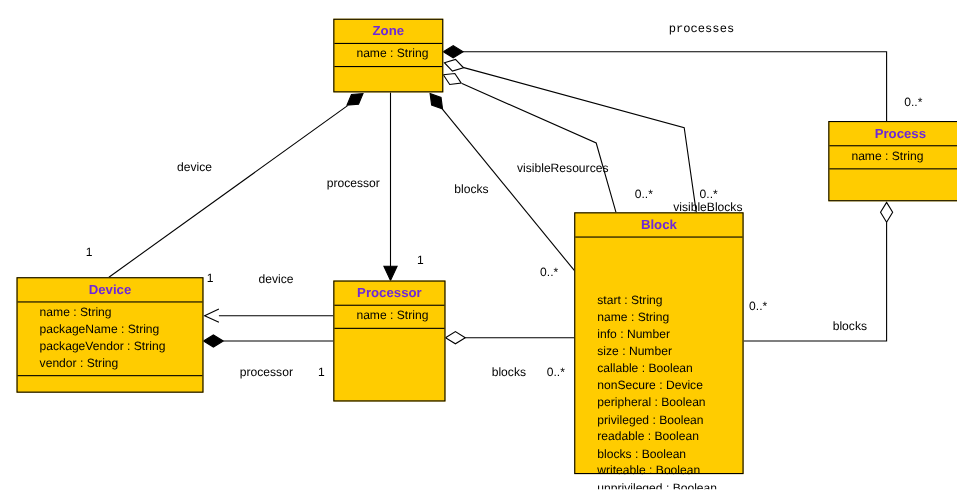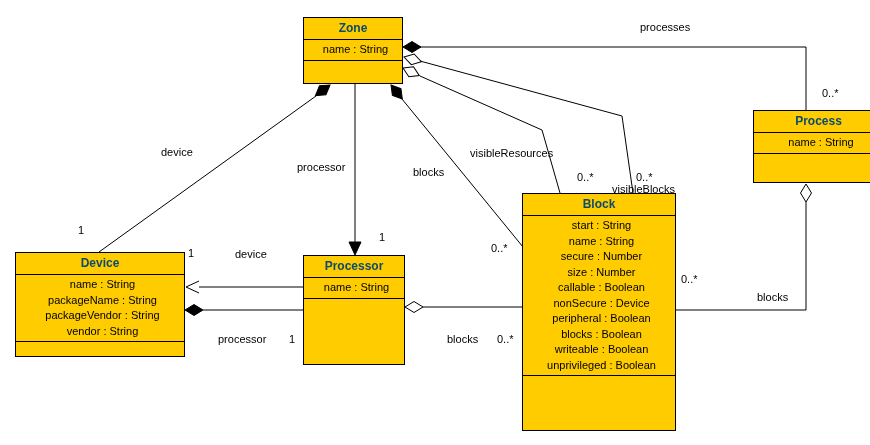--- a/index.html
+++ b/index.html
@@ -20,28 +20,27 @@
     position:absolute;
     box-sizing:border-box;
     background:var(--class-fill,#FFCC00);
     border:1.5px solid #000;
     display:flex;flex-direction:column;
   }
   .uml-title{
     flex:0 0 auto;
     height:21px;line-height:21px;
     text-align:center;
-    font-size:12px;font-weight:bold;color:#0c4a6e;
+    font-size:12px;font-weight:bold;color:#6d28d9;
     border-bottom:1.5px solid #000;
     white-space:nowrap;overflow:hidden;
   }
   .uml-attrs{
     flex:0 0 auto;
-    padding:2px 3px 2px 8px;
-    text-align:center;
+    padding:2px 3px 2px 20px;
   }
   .uml-attr{
     font-size:11px;line-height:15.5px;color:#000;white-space:nowrap;
   }
   .uml-methods{
     flex:1 1 auto;
     border-top:1.5px solid #000;
   }
   .edge-label{
     position:absolute;
@@ -115,30 +114,32 @@
   </div>
 
   <div class="uml-class" style="left:753px;top:110px;width:131px;height:73px;">
     <div class="uml-title">Process</div>
     <div class="uml-attrs">
       <div class="uml-attr">name : String</div>
     </div>
     <div class="uml-methods"></div>
   </div>
 
-  <div class="uml-class" style="left:522px;top:193px;width:154px;height:238px;">
+  <div class="uml-class" style="left:522px;top:193px;width:154px;height:238px;gap:48px;">
     <div class="uml-title">Block</div>
     <div class="uml-attrs">
       <div class="uml-attr">start : String</div>
       <div class="uml-attr">name : String</div>
-      <div class="uml-attr">secure : Number</div>
+      <div class="uml-attr">info : Number</div>
       <div class="uml-attr">size : Number</div>
       <div class="uml-attr">callable : Boolean</div>
       <div class="uml-attr">nonSecure : Device</div>
       <div class="uml-attr">peripheral : Boolean</div>
+      <div class="uml-attr">privileged : Boolean</div>
+      <div class="uml-attr">readable : Boolean</div>
       <div class="uml-attr">blocks : Boolean</div>
       <div class="uml-attr">writeable : Boolean</div>
       <div class="uml-attr">unprivileged : Boolean</div>
     </div>
     <div class="uml-methods"></div>
   </div>
 
   <div class="uml-class" style="left:15px;top:252px;width:170px;height:105px;">
     <div class="uml-title">Device</div>
     <div class="uml-attrs">
@@ -151,21 +152,21 @@
   </div>
 
   <div class="uml-class" style="left:303px;top:255px;width:102px;height:110px;">
     <div class="uml-title">Processor</div>
     <div class="uml-attrs">
       <div class="uml-attr">name : String</div>
     </div>
     <div class="uml-methods"></div>
   </div>
 
-  <div class="edge-label" style="left:640px;top:21px;">processes</div>
+  <div class="edge-label" style="left:608px;top:21px;font-family:Liberation Mono, monospace;">processes</div>
   <div class="edge-label" style="left:822px;top:87px;">0..*</div>
 
   <div class="edge-label" style="left:612px;top:143px;margin-top:40px;">visibleBlocks</div>
   <div class="edge-label" style="left:636px;top:171px;">0..*</div>
 
   <div class="edge-label" style="left:470px;top:147px;">visibleResources</div>
   <div class="edge-label" style="left:577px;top:171px;">0..*</div>
 
   <div class="edge-label" style="left:413px;top:166px;">blocks</div>
   <div class="edge-label" style="left:491px;top:242px;">0..*</div>

